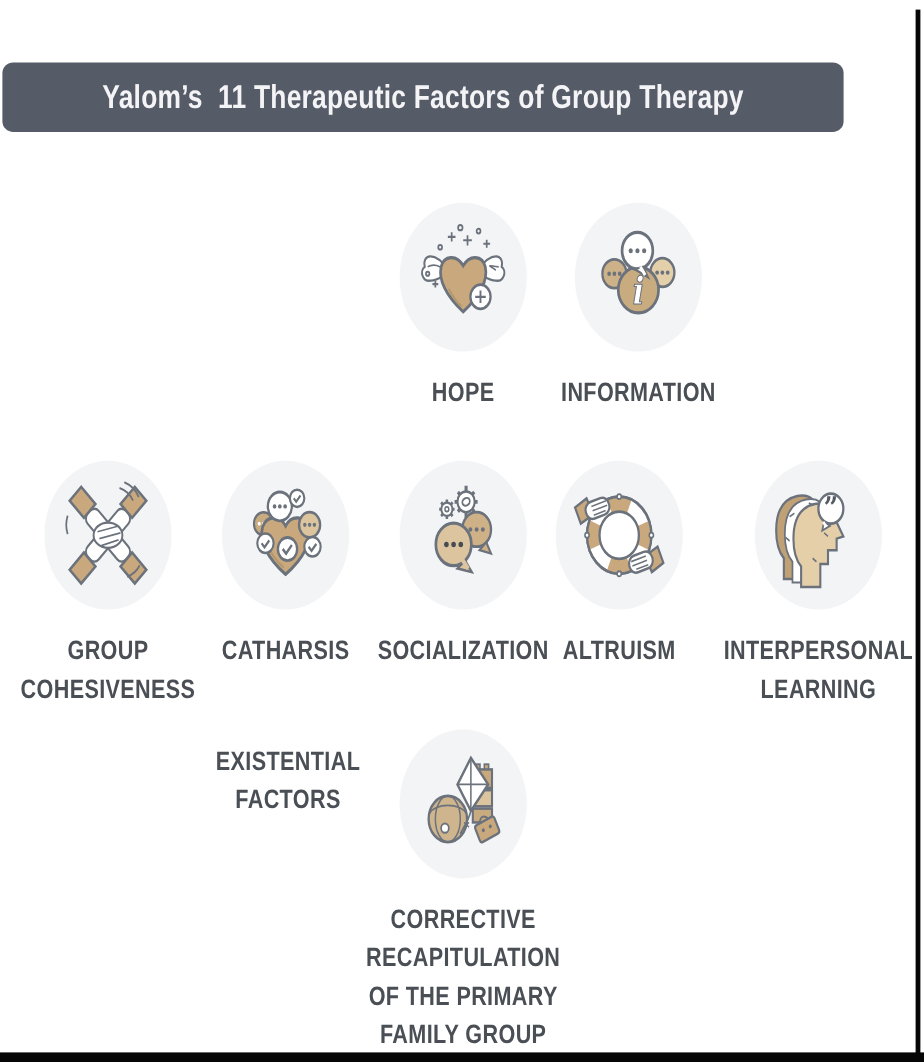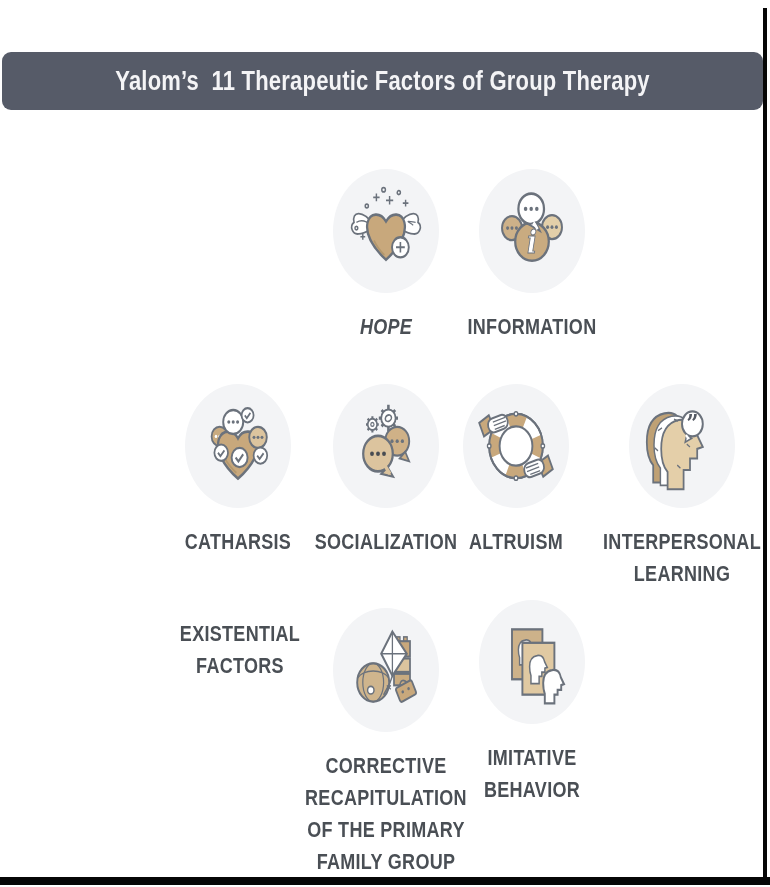--- a/index.html
+++ b/index.html
@@ -1,20 +1,20 @@
 <!DOCTYPE html>
 <html><head>
 <meta charset="utf-8">
 <style>
   html,body{margin:0;padding:0;background:#fff;}
   .page{position:relative;width:770px;height:887px;background:#fff;overflow:hidden;
         font-family:"Liberation Sans",sans-serif;}
   .border-right{position:absolute;left:763px;top:8px;width:4px;height:871px;background:#060606;}
   .border-bottom{position:absolute;left:0;top:877px;width:770px;height:8px;background:#060606;}
-  .header{position:absolute;left:2px;top:52px;width:761px;height:58px;background:#565b68;
+  .header{position:absolute;left:2px;top:52px;width:701px;height:58px;background:#565b68;
           border-radius:9px;display:flex;align-items:center;justify-content:center;}
   .title{color:#f4f4f6;font-size:22px;font-weight:bold;white-space:pre;
          transform:scaleY(1.25);letter-spacing:0.2px;}
   .item{position:absolute;width:170px;text-align:center;}
   .bubble{width:106px;height:124px;border-radius:50%;background:#f3f4f6;margin:0 auto;
           display:flex;align-items:center;justify-content:center;}
   .bubble svg{display:block;}
   .label{margin-top:18px;font-size:18px;line-height:26px;font-weight:bold;color:#4a4f55;
          white-space:pre-line;transform:scaleY(1.23);transform-origin:top center;
          letter-spacing:0.3px;}
@@ -25,21 +25,21 @@
 <div class="page">
 
   <div class="border-right"></div>
   <div class="border-bottom"></div>
 
   <div class="header">
     <div class="title">Yalom’s  11 Therapeutic Factors of Group Therapy</div>
   </div>
 
 
-  <div class="item" style="left:301px;top:169px;font-style:italic;">
+  <div class="item" style="left:301px;top:169px;">
     <div class="bubble">
       <svg width="80" height="96" viewBox="0 0 100 100" preserveAspectRatio="none">
         <g stroke="#6b727c" stroke-width="2" fill="#fff">
           <path d="M34,43 C20,27 7,30 10,41 C4,45 8,54 16,53 C23,53 29,49 34,47 Z"></path>
           <path d="M66,43 C80,27 93,30 90,41 C96,45 92,54 84,53 C77,53 71,49 66,47 Z"></path>
         </g>
         <path d="M13,41 C19,38 26,40 31,44 M84,44 C78,40 72,39 87,41" fill="none" stroke="#6b727c" stroke-width="1.4"></path>
         <path d="M50,80 C32,66 24,52 27,41 C30,31 43,30 50,40 C57,30 70,31 73,41 C76,52 68,66 50,80 Z" fill="#c8a87c" stroke="#6b727c" stroke-width="2.8"></path>
         <path d="M35,60 C39,67 44,72 48,75" fill="none" stroke="#b3976d" stroke-width="2"></path>
         <circle cx="68" cy="67" r="10.5" fill="#fff" stroke="#6b727c" stroke-width="2.4"></circle>
@@ -83,20 +83,45 @@
         <g fill="#6b727c">
             <circle cx="42" cy="27" r="2.2"></circle>
             <circle cx="49" cy="27" r="2.2"></circle>
             <circle cx="56" cy="27" r="2.2"></circle>
           </g>
       </svg>
     </div>
     <div class="label">INFORMATION</div>
   </div>
 
+  <div class="item" style="left:5px;top:384px;">
+    <div class="bubble">
+      <svg width="80" height="96" viewBox="0 0 100 100" preserveAspectRatio="none">
+        <g stroke="#6b727c" stroke-width="2.4" fill="#c8a87c">
+          <rect x="13" y="13" width="21" height="17" transform="rotate(45 23.5 21.5)"></rect>
+          <rect x="66" y="13" width="21" height="17" transform="rotate(-45 76.5 21.5)"></rect>
+          <rect x="13" y="70" width="21" height="17" transform="rotate(-45 23.5 78.5)"></rect>
+          <rect x="66" y="70" width="21" height="17" transform="rotate(45 76.5 78.5)"></rect>
+        </g>
+        <g stroke="#6b727c" stroke-width="2" fill="#fff">
+          <rect x="22" y="42" width="56" height="16" rx="6" transform="rotate(45 50 50)"></rect>
+          <rect x="22" y="42" width="56" height="16" rx="6" transform="rotate(-45 50 50)"></rect>
+          <ellipse cx="50" cy="50" rx="15" ry="11"></ellipse>
+        </g>
+        <path d="M39,47 L61,42 M41,53 L63,48 M43,59 L61,54" stroke="#6b727c" stroke-width="1.5" fill="none"></path>
+        <g stroke="#6b727c" stroke-width="1.8" fill="none">
+          <path d="M62,9 q10,3 14,11 M67,4 q11,4 15,13"></path>
+          <path d="M8,33 q-3,8 0,16"></path>
+          <path d="M70,86 q9,-3 13,-10"></path>
+        </g>
+      </svg>
+    </div>
+    <div class="label">GROUP
+COHESIVENESS</div>
+  </div>
 
   <div class="item" style="left:301px;top:384px;">
     <div class="bubble">
       <svg width="80" height="96" viewBox="0 0 100 100" preserveAspectRatio="none">
         <g stroke="#6b727c" stroke-width="3.2" fill="none">
           <path d="M53,7 v5 M53,30 v5 M41,21 h5 M60,21 h5 M44.5,12.5 l3.5,3.5 M58,26 l3.5,3.5 M61.5,12.5 L58,16 M48,26 l-3.5,3.5"></path>
         </g>
         <circle cx="53" cy="21" r="9" fill="#fff" stroke="#6b727c" stroke-width="2.2"></circle>
         <ellipse cx="53" cy="21" rx="4" ry="3.2" fill="#fff" stroke="#6b727c" stroke-width="1.8" transform="rotate(-25 53 21)"></ellipse>
         <g stroke="#6b727c" stroke-width="2.6" fill="none">
@@ -232,27 +257,14 @@
             <circle cx="79" cy="71" r="1.6" fill="#6b727c"></circle>
         </g>
       </svg>
     </div>
     <div class="label">CORRECTIVE
 RECAPITULATION
 OF THE PRIMARY
 FAMILY GROUP</div>
   </div>
 
-  <div class="item" style="left:447px;top:600px;">
-    <div class="bubble">
-      <svg width="80" height="96" viewBox="0 0 100 100" preserveAspectRatio="none">
-        <rect x="25" y="16" width="38" height="52" fill="#cdb28a" stroke="#6b727c" stroke-width="2.4"></rect>
-        <path d="M2,36 V26 Q0,22 0,15 Q0,3 11,1.5 Q20,0 22,9 L26,16 L22.5,17 L22.5,22 L18,22 L18,27 L14,27 L14,36 Z" transform="translate(33,26) scale(0.75)" fill="#fff" stroke="#6b727c" stroke-width="2.4"></path>
-        <rect x="38" y="30" width="40" height="54" fill="#e0c9a2" stroke="#6b727c" stroke-width="2.4"></rect>
-        <path d="M2,36 V26 Q0,22 0,15 Q0,3 11,1.5 Q20,0 22,9 L26,16 L22.5,17 L22.5,22 L18,22 L18,27 L14,27 L14,36 Z" transform="translate(47,42) scale(0.85)" fill="#fff" stroke="#6b727c" stroke-width="2.2"></path>
-        <path d="M2,36 V26 Q0,22 0,15 Q0,3 11,1.5 Q20,0 22,9 L26,16 L22.5,17 L22.5,22 L18,22 L18,27 L14,27 L14,36 Z" transform="translate(64,57) scale(1.0)" fill="#fff" stroke="#6b727c" stroke-width="2.4"></path>
-      </svg>
-    </div>
-    <div class="label">IMITATIVE
-BEHAVIOR</div>
-  </div>
 
 </div>
 
 </body></html>

